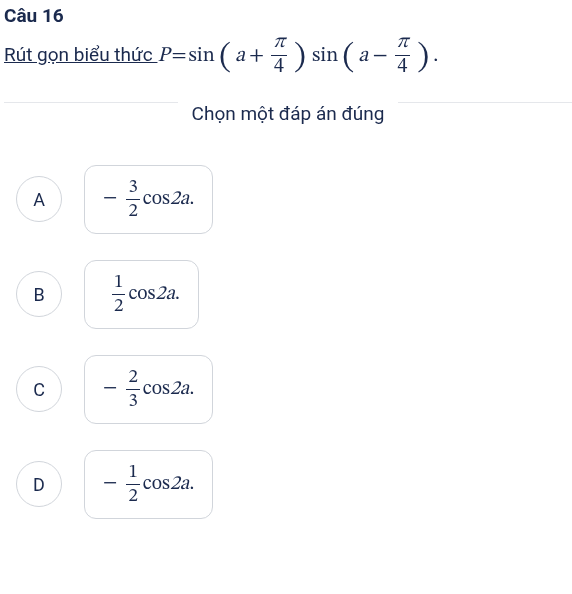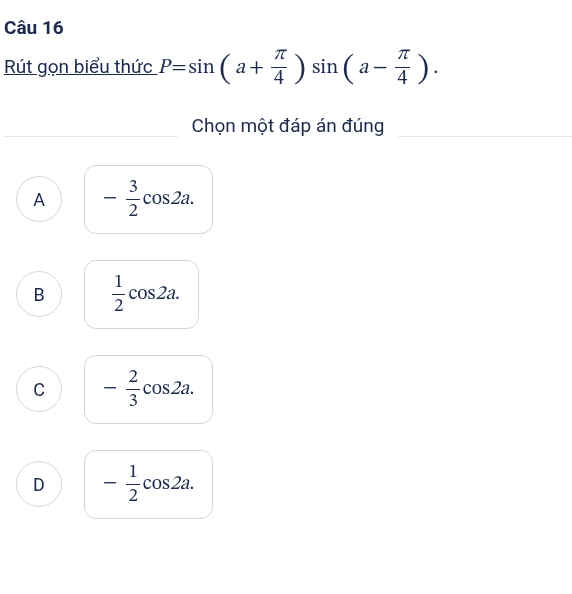--- a/index.html
+++ b/index.html
@@ -9,34 +9,34 @@
     width: 572px;
     height: 594px;
     color: #1f2937;
     overflow: hidden;
     padding-left: 4px;
   }
   .question-title {
     font-size: 19px;
     font-weight: 700;
     color: #1b2a4e;
-    padding: 16px 0 6px 0;
+    padding: 4px 0 6px 0;
   }
   .question-text {
     font-size: 19px;
     color: #1b2a4e;
     padding: 0 0 24px 0;
     line-height: 1.6;
     white-space: nowrap;
     text-decoration: underline;
   }
   .divider-row {
     display: flex;
-    align-items: flex-end;
-    margin-bottom: 28px;
+    align-items: flex-start;
+    margin-bottom: 40px;
   }
   .divider-line {
     flex: 1;
     height: 1px;
     background: #e5e7eb;
   }
   .divider-text {
     padding: 0 14px;
     font-size: 19px;
     color: #1b2a4e;

